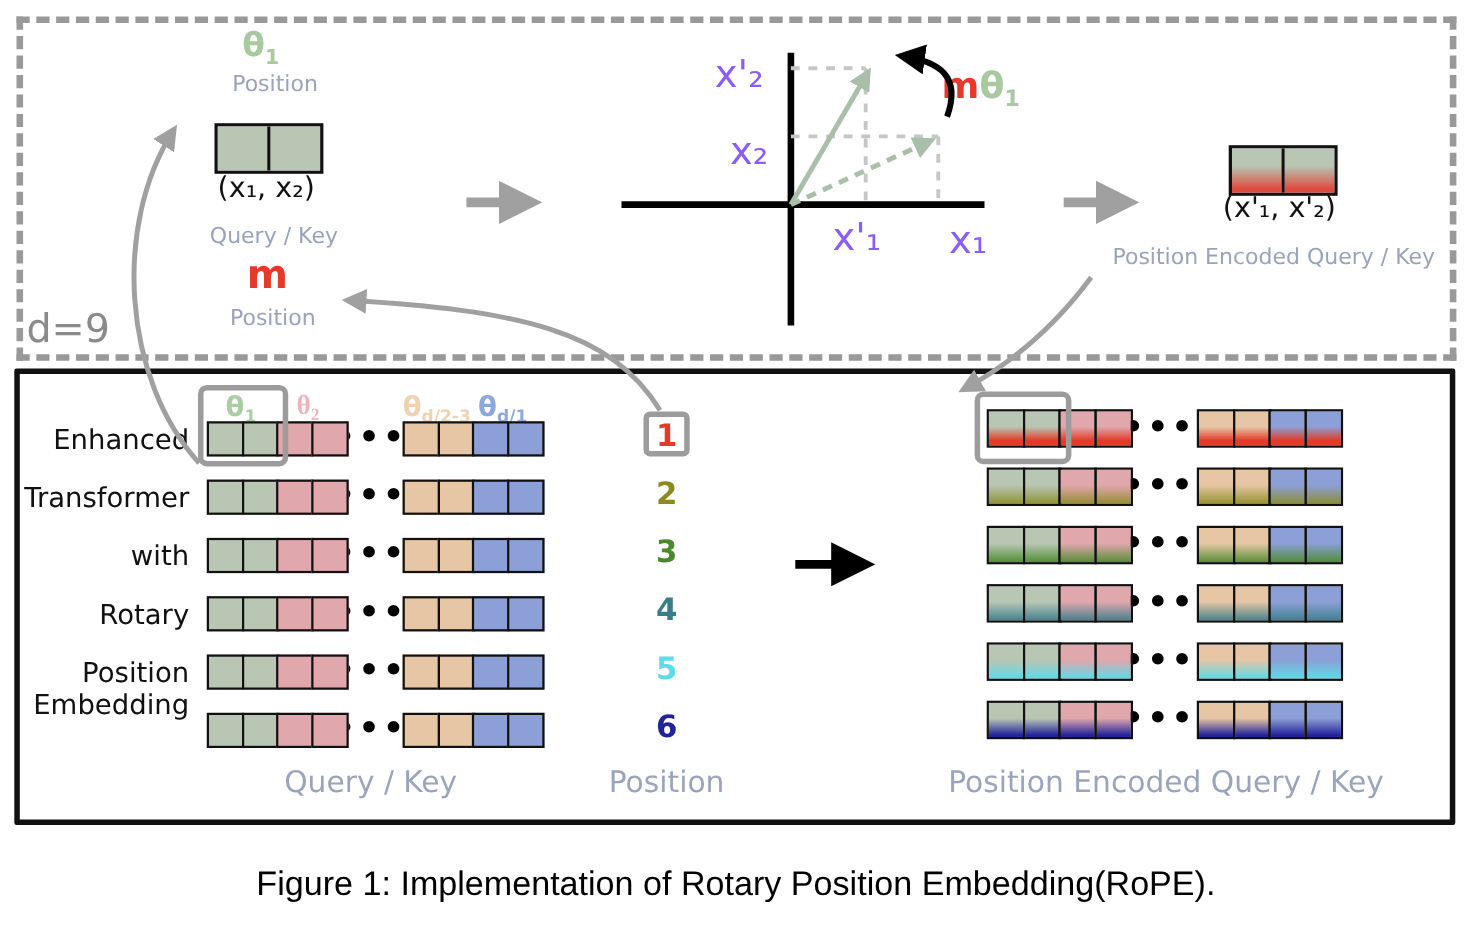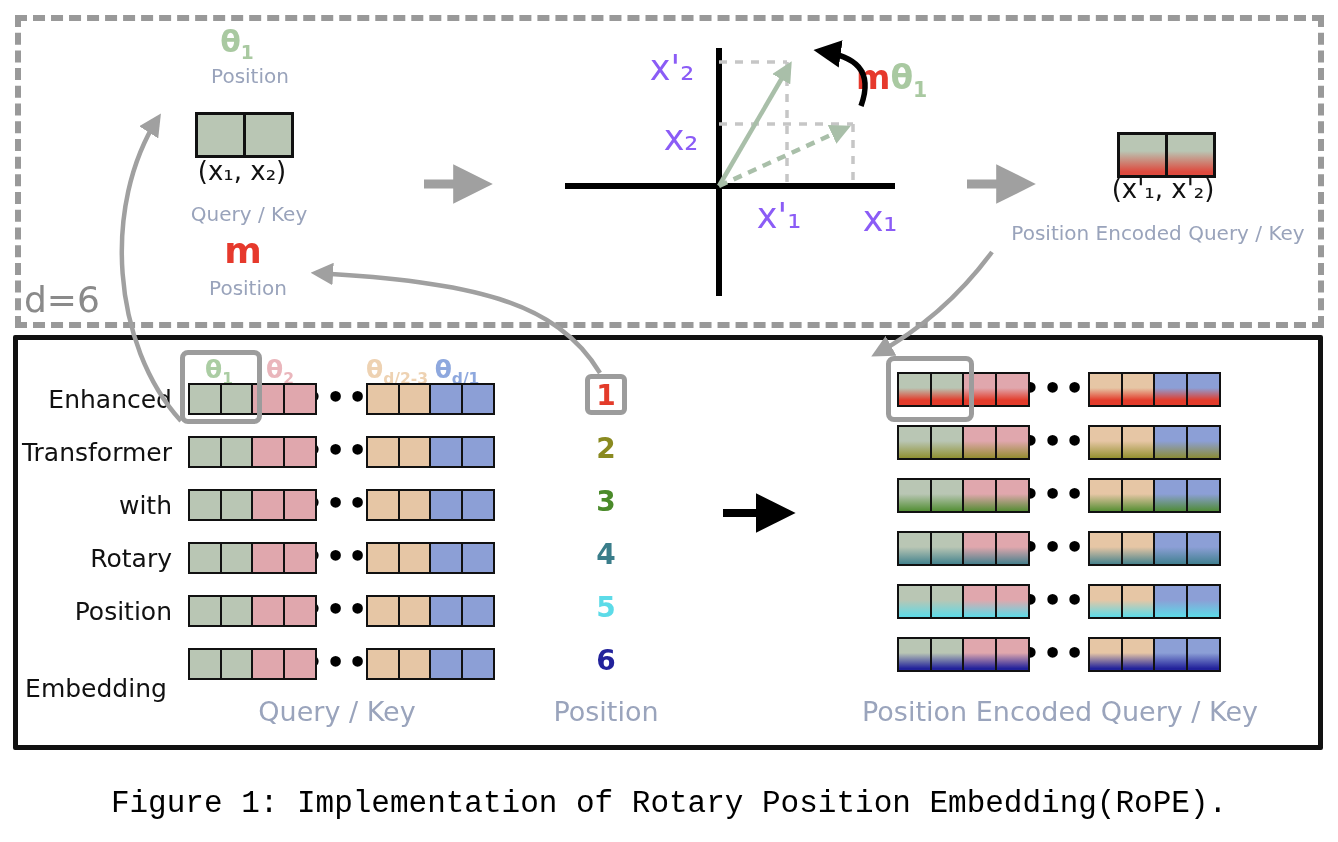--- a/index.html
+++ b/index.html
@@ -21,62 +21,62 @@
   .posnum{font-weight:bold;font-size:28px;text-align:center;}
   .thehead{font-weight:bold;font-size:25px;}
   .thehead sub, .bigtheta sub, .mtheta sub{font-size:0.62em;}
   .axislbl{font-size:35px;color:#8b5cf6;}
   .smallcap{font-size:20px;}
   .botcap{font-size:27px;color:#9aa4bc;}
   .vecbox{position:absolute;display:flex;border:3px solid #111;}
   .vecbox .vcell{width:45px;height:40px;}
   .vecbox .vcell:first-child{border-right:3px solid #111;}
   svg{position:absolute;left:0;top:0;pointer-events:none;}
-  .caption{font-family:Liberation Mono, monospace;font-size:31px;color:#000;}
+  .caption{font-family:Liberation Sans, sans-serif;font-size:31px;color:#000;}
 </style>
 </head>
 <body>
 
 <div class="abs dashed-box"></div>
 
 <div class="abs bigtheta" style="left:237px;top:24px;font-size:30px;font-weight:bold;color:#a9c9a1;">
   <span class="ctr abs" style="left:0;"><span>θ</span><sub>1</sub></span>
 </div>
 <div class="abs ctr lbl smallcap" style="left:250px;top:64px;">Position</div>
 
 <div class="vecbox" style="left:195px;top:112px;">
   <div class="vcell" style="background:#b9c6b4;"></div>
   <div class="vcell" style="background:#b9c6b4;"></div>
 </div>
 <div class="abs ctr" style="left:242px;top:156px;font-size:26px;">(x₁, x₂)</div>
 <div class="abs ctr lbl smallcap" style="left:249px;top:202px;">Query / Key</div>
 <div class="abs ctr" style="left:243px;top:230px;font-size:36px;font-weight:bold;color:#e6392c;">m</div>
 <div class="abs ctr lbl smallcap" style="left:248px;top:276px;">Position</div>
-<div class="abs" style="left:24px;top:279px;font-size:36px;color:#8a8a8a;">d=6</div>
+<div class="abs" style="left:24px;top:279px;font-size:36px;color:#8a8a8a;">d=9</div>
 
 <div class="abs ctr axislbl" style="left:672px;top:48px;">x'₂</div>
 <div class="abs ctr axislbl" style="left:681px;top:118px;">x₂</div>
 <div class="abs ctr axislbl" style="left:779px;top:196px;">x'₁</div>
 <div class="abs ctr axislbl" style="left:880px;top:199px;">x₁</div>
 <div class="abs mtheta" style="left:856px;top:34px;font-size:33px;font-weight:bold;margin-top:24px;">
   <span style="color:#e6392c;">m</span><span style="color:#a9c9a1;"><span>θ</span><sub>1</sub></span>
 </div>
 
 <div class="vecbox" style="left:1117px;top:132px;">
   <div class="vcell" style="background:linear-gradient(180deg,#b9c6b4 40%,#de4a3e 92%);"></div>
   <div class="vcell" style="background:linear-gradient(180deg,#b9c6b4 40%,#de4a3e 92%);"></div>
 </div>
 <div class="abs ctr" style="left:1163px;top:174px;font-size:26px;">(x'₁, x'₂)</div>
 <div class="abs ctr lbl smallcap" style="left:1158px;top:221px;">Position Encoded Query / Key</div>
 
 <div class="abs solid-box"></div>
 
 <div id="theta-headers">
     <div class="abs ctr thehead" style="left: 219px; top: 355px; color: rgb(171, 205, 163);"><span>θ</span><sub>1</sub></div>
-    <div class="abs ctr thehead" style="left: 280px; top: 355px; color: rgb(234, 182, 188);"><span>θ</span><sub>2</sub></div>
+    <div class="abs ctr thehead" style="left: 280px; top: 355px; color: rgb(234, 182, 188); font-family: Liberation Serif, serif;"><span>θ</span><sub>2</sub></div>
     <div class="abs ctr thehead" style="left: 397px; top: 355px; color: rgb(238, 210, 178);"><span>θ</span><sub>d/2-3</sub></div>
     <div class="abs ctr thehead" style="left: 457px; top: 355px; color: rgb(142, 168, 222);"><span>θ</span><sub>d/1</sub></div>
   </div>
 <div id="left-rows">
     <div class="abs word" style="left: 20px; top: 383px; width: 152px; line-height: 33px;">Enhanced</div>
     <div class="cellrow" style="left: 188px; top: 383px;">
       <div class="cell lcell" style="background: rgb(185, 198, 180);"></div>
       <div class="cell lcell" style="background: rgb(185, 198, 180);"></div>
       <div class="cell lcell" style="background: rgb(224, 167, 173);"></div>
       <div class="cell lcell" style="background: rgb(224, 167, 173);"></div>
@@ -137,21 +137,21 @@
       <div class="cell lcell" style="background: rgb(224, 167, 173);"></div>
       <div class="cell lcell" style="background: rgb(224, 167, 173);"></div>
     </div>
     <div class="cellrow" style="left: 366px; top: 595px;">
       <div class="cell lcell" style="background: rgb(230, 198, 165);"></div>
       <div class="cell lcell" style="background: rgb(230, 198, 165);"></div>
       <div class="cell lcell" style="background: rgb(140, 159, 214);"></div>
       <div class="cell lcell" style="background: rgb(140, 159, 214);"></div>
     </div>
     <div class="abs ctr dots" style="left: 337px; top: 593px; line-height: 33px;">•••</div>
-    <div class="abs word" style="left: 20px; top: 672px; width: 152px; line-height: 33px; text-align: center;">Embedding</div>
+    <div class="abs word" style="left: 20px; top: 624px; width: 152px; line-height: 33px;">Embedding</div>
     <div class="cellrow" style="left: 188px; top: 648px;">
       <div class="cell lcell" style="background: rgb(185, 198, 180);"></div>
       <div class="cell lcell" style="background: rgb(185, 198, 180);"></div>
       <div class="cell lcell" style="background: rgb(224, 167, 173);"></div>
       <div class="cell lcell" style="background: rgb(224, 167, 173);"></div>
     </div>
     <div class="cellrow" style="left: 366px; top: 648px;">
       <div class="cell lcell" style="background: rgb(230, 198, 165);"></div>
       <div class="cell lcell" style="background: rgb(230, 198, 165);"></div>
       <div class="cell lcell" style="background: rgb(140, 159, 214);"></div>

